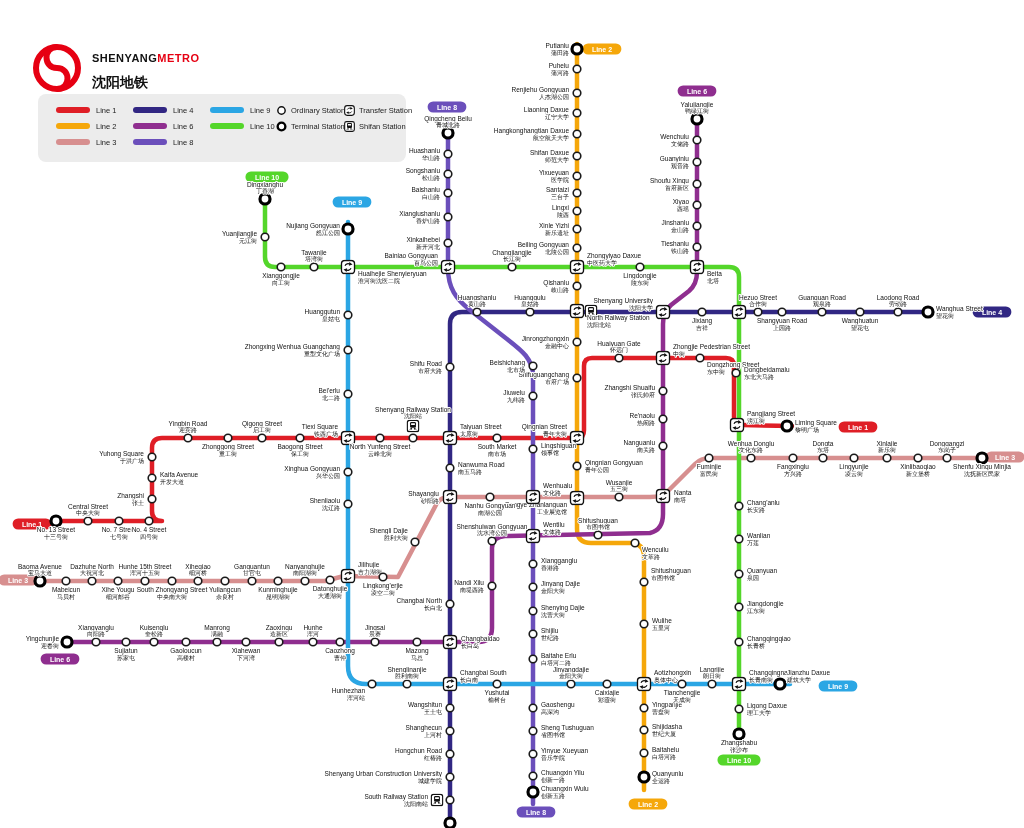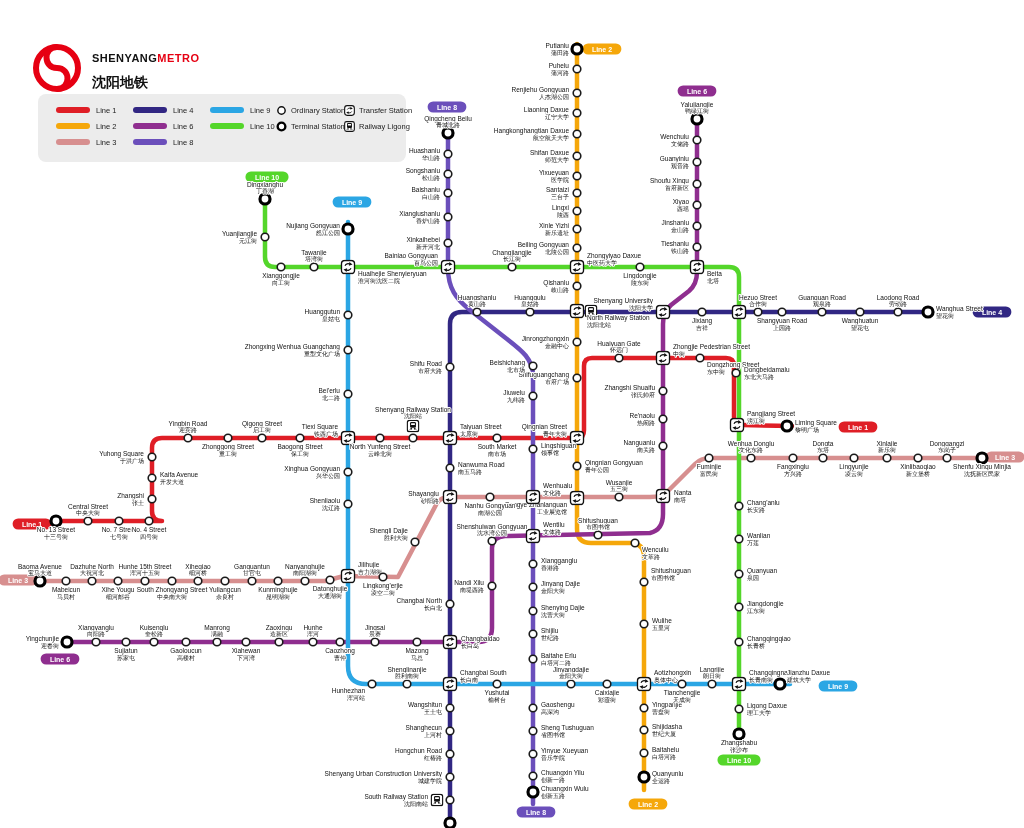--- a/index.html
+++ b/index.html
@@ -1067,17 +1067,17 @@
       <div class="lg-item" style="left: 306px; top: 10px;">
         <svg class="lg-icon" viewBox="0 0 20 20">
           <use href="#ic-xfer"></use>
         </svg>
         <div class="lg-label">Transfer Station</div>
       </div>
       <div class="lg-item" style="left: 306px; top: 26px;">
         <svg class="lg-icon" viewBox="0 0 20 20">
           <use href="#ic-rail"></use>
         </svg>
-        <div class="lg-label">Railway Ligong</div>
+        <div class="lg-label">Shifan Station</div>
       </div>
     </div>
 
 </div>
 
 </body></html>

